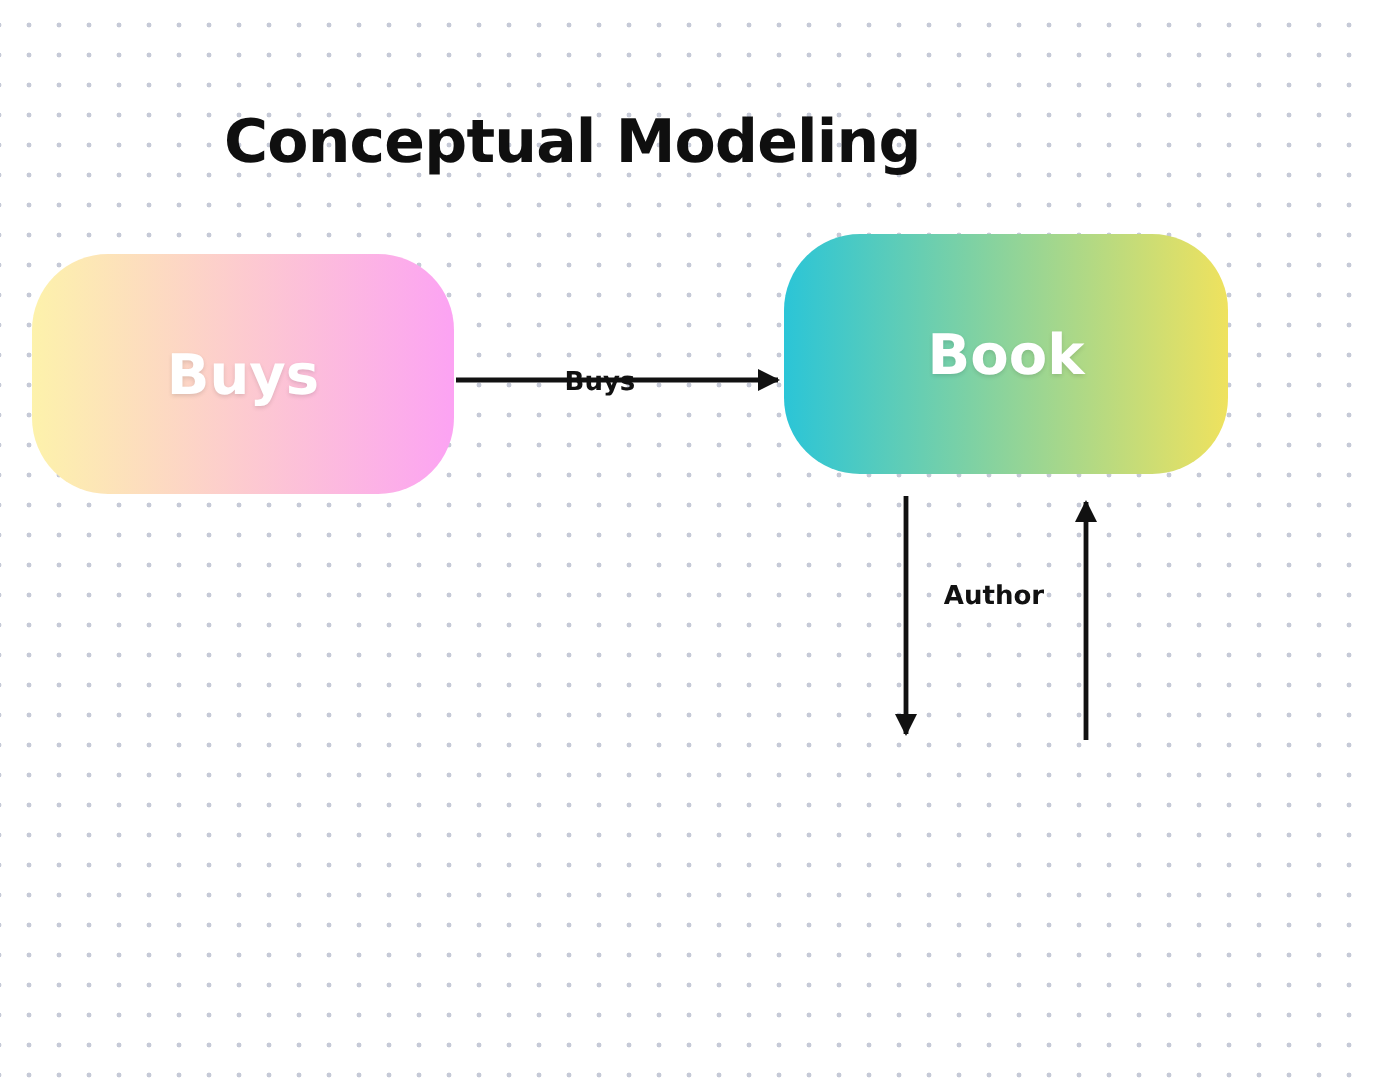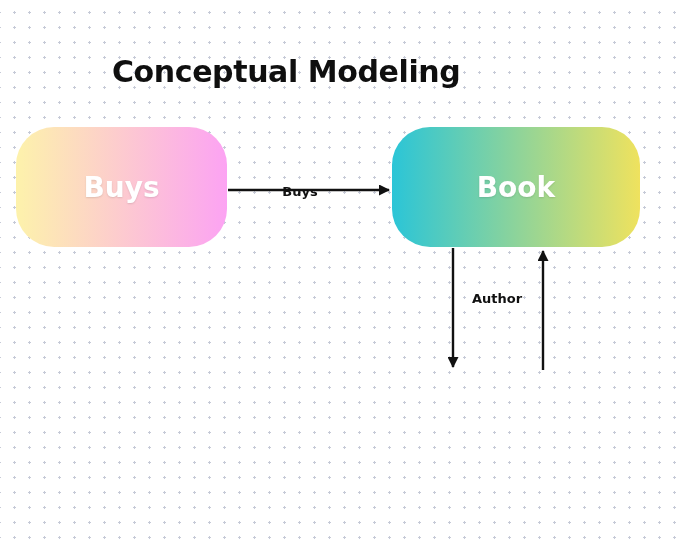--- a/index.html
+++ b/index.html
@@ -38,22 +38,22 @@
     display: flex;
     align-items: center;
     justify-content: center;
   }
   .entity-user {
     left: 16px;  top: 127px;
     width: 211px; height: 120px;
     background-image: linear-gradient(90deg, #fdf2ab, #fca3f3);
   }
   .entity-book {
-    left: 392px; top: 127px;
-    width: 248px; height: 120px;
+    left: 392px; top: 117px;
+    width: 222px; height: 120px;
     background-image: linear-gradient(90deg, #2bc5d7, #efe25e);
   }
   .entity-author {
     left: 392px; top: 370px;
     width: 216px; height: 118px;
     background-image: linear-gradient(90deg, #1c4ab4, #b562e4);
   }
   .entity-label {
     color: #ffffff;
     font-size: 28px;

